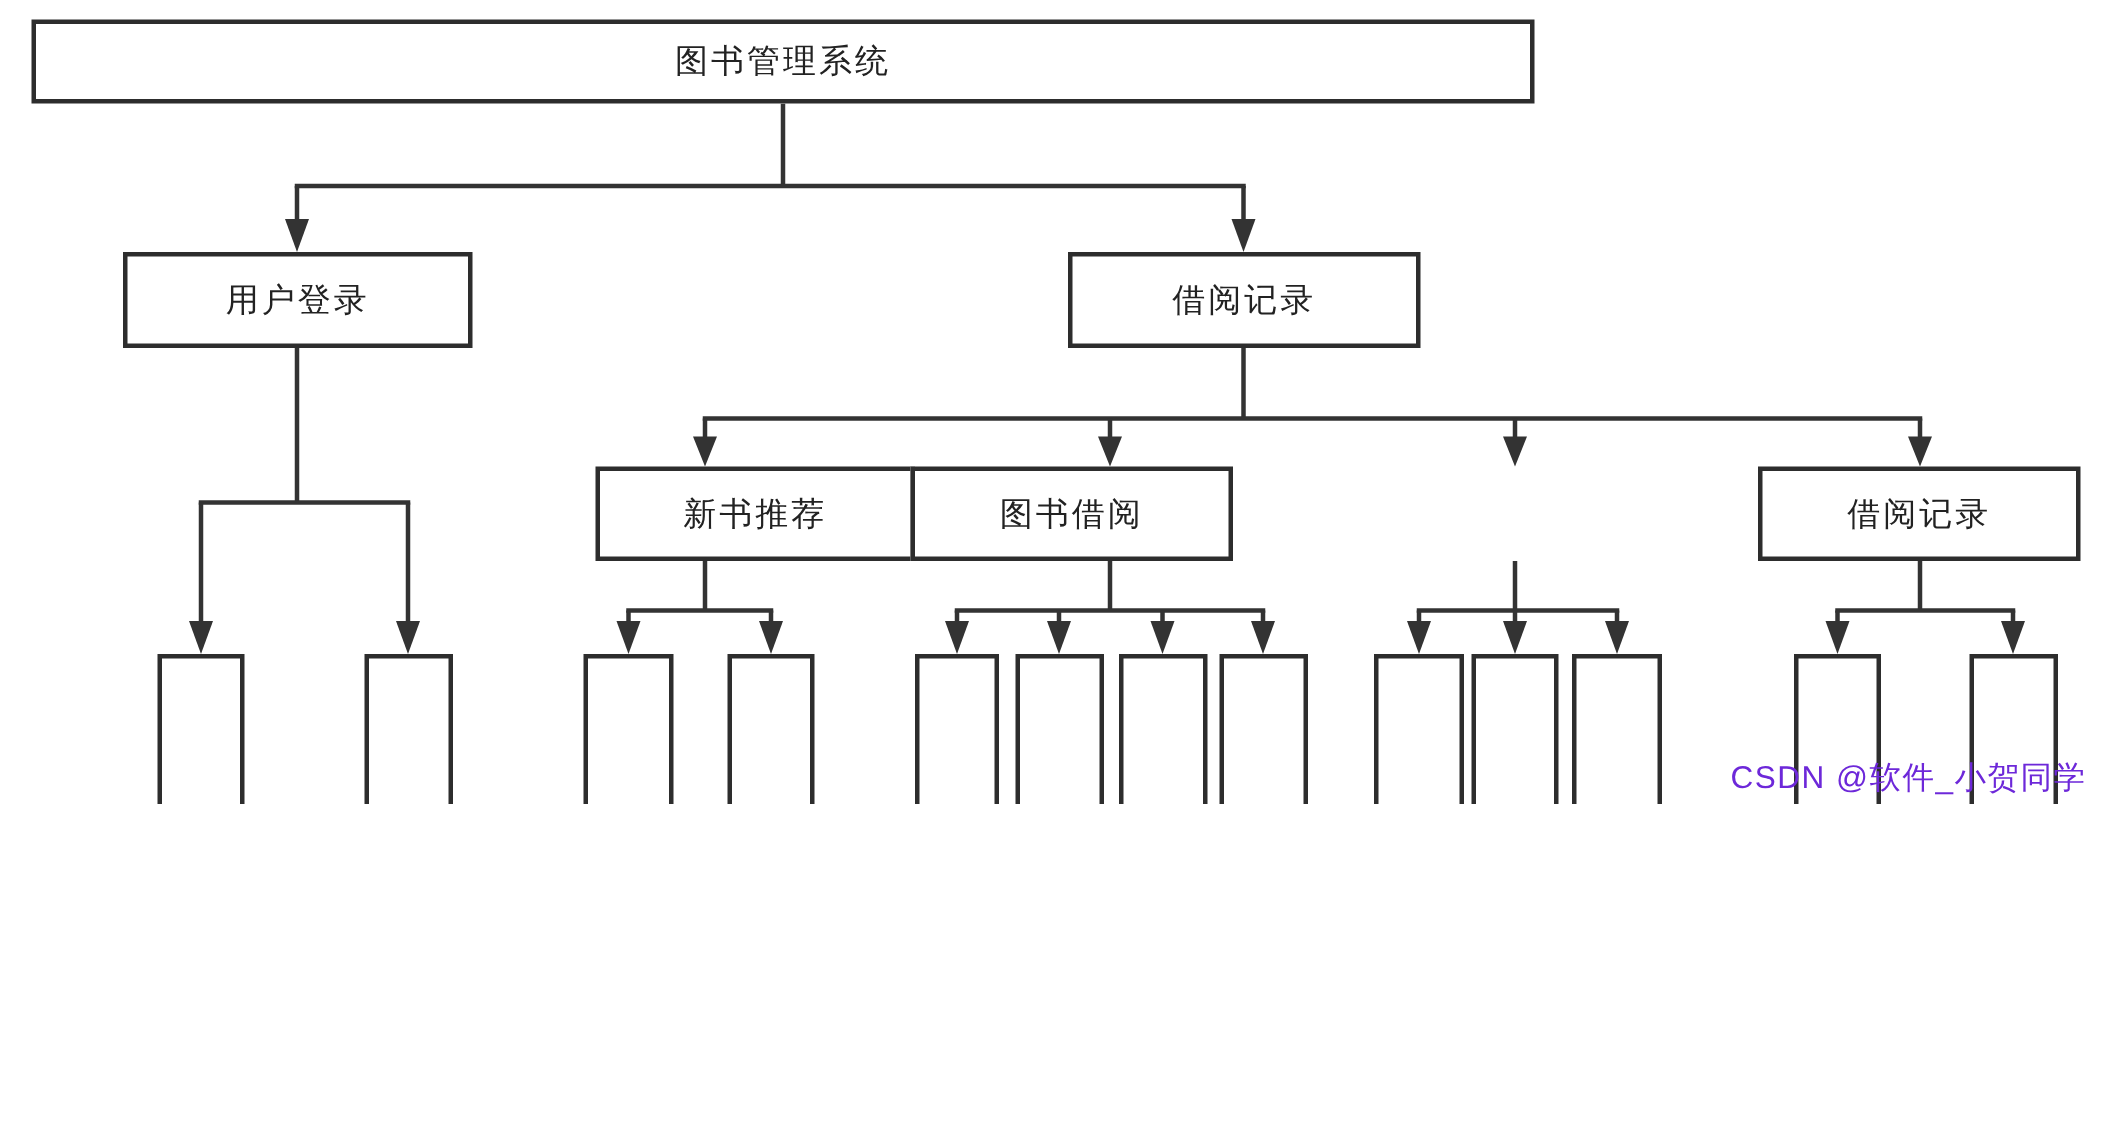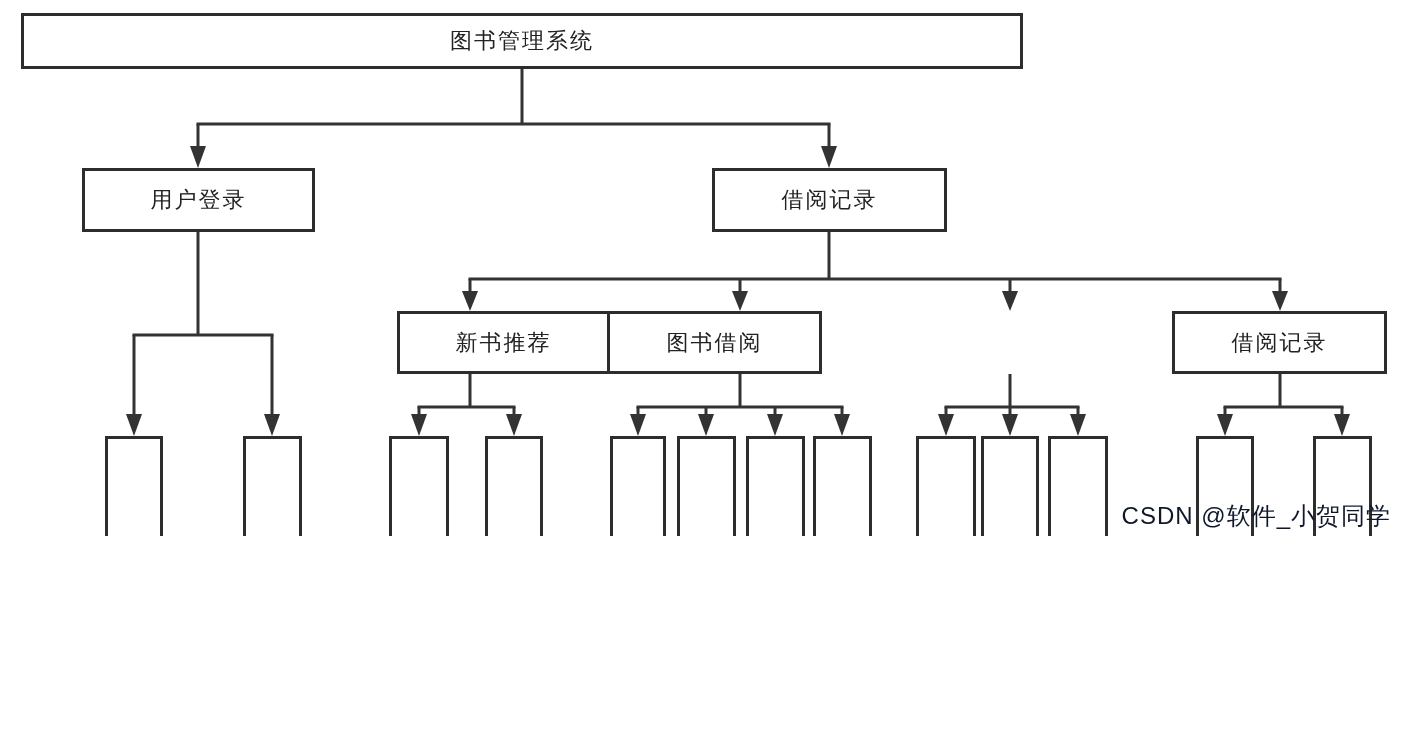--- a/index.html
+++ b/index.html
@@ -37,23 +37,23 @@
     writing-mode: vertical-rl;
     text-orientation: mixed;
     font-size: 22px;
     letter-spacing: 6px;
     line-height: 1;
   }
   .watermark {
     position: absolute;
     right: 14px;
     bottom: 4px;
-    font-size: 24px;
+    font-size: 21px;
     letter-spacing: 1px;
-    color: #0f172a;
+    color: #6d28d9;
     z-index: 5;
     white-space: nowrap;
   }
 </style>
 </head>
 <body>
 
 <div class="stage">
 
   <svg class="connectors" viewBox="0 0 1405 747" xmlns="http://www.w3.org/2000/svg">

